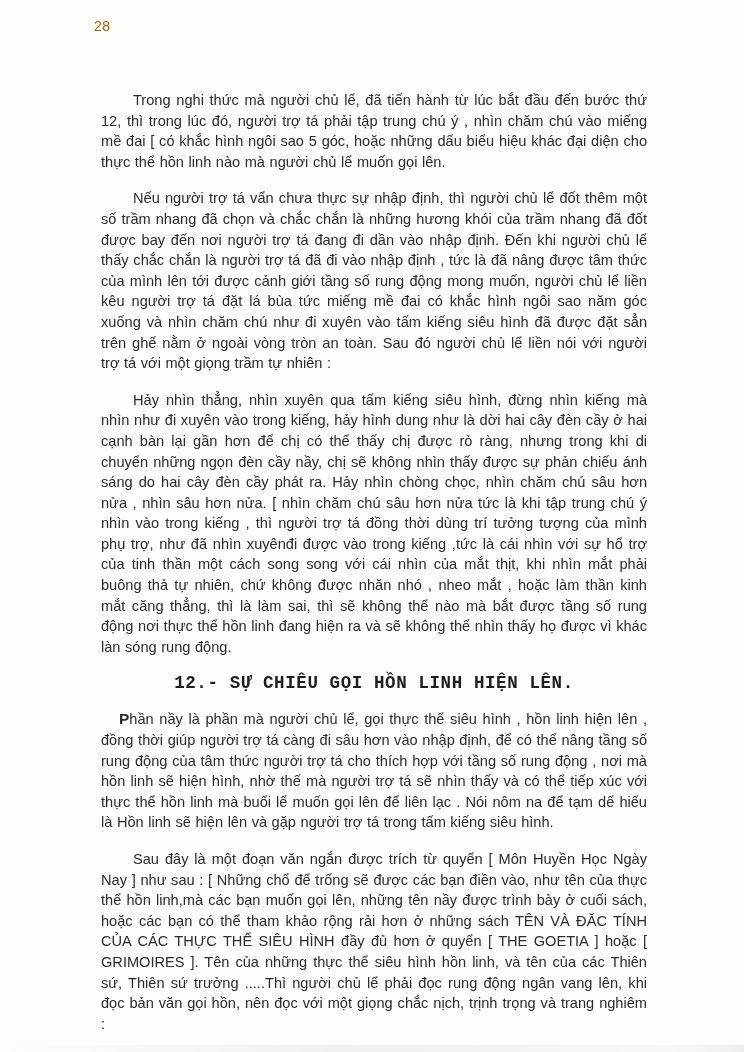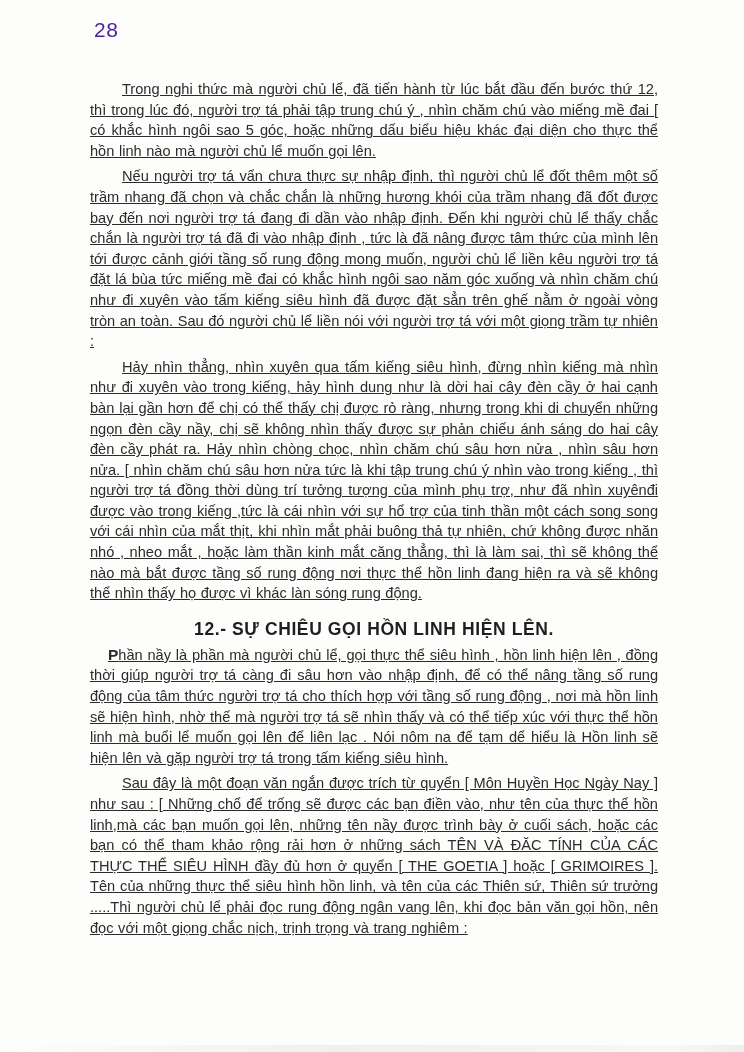--- a/index.html
+++ b/index.html
@@ -17,47 +17,46 @@
   }
   .page {
     position: absolute;
     inset: 0;
     background: #fdfdfc;
   }
   .page-number {
     position: absolute;
     left: 94px;
     top: 18px;
-    font-size: 21px;
-    color: #4c1d95;
+    font-size: 14px;
+    color: #a16207;
     letter-spacing: 0.5px;
   }
   .content {
     position: absolute;
     left: 85px;
     top: 74px;
     width: 578px;
     color: #2b2b2b;
   }
   .para {
-    margin: 5px;
+    margin: 16px;
     font-size: 14.6px;
     line-height: 20.6px;
     text-align: justify;
     text-indent: 32px;
     word-spacing: 0.5px;
-    text-decoration: underline;
   }
   .para.small-indent {
     text-indent: 18px;
   }
   .section-heading {
     margin: 15px 0 4px 0;
     text-align: center;
-    font-family: Liberation Sans, sans-serif;
+    font-family: Liberation Mono, monospace;
     font-weight: bold;
     font-size: 17.5px;
     letter-spacing: 0.6px;
     color: #1e1e1e;
     text-indent: 0;
   }
   .lead-cap {
     font-weight: bold;
     font-size: 15.5px;
   }

